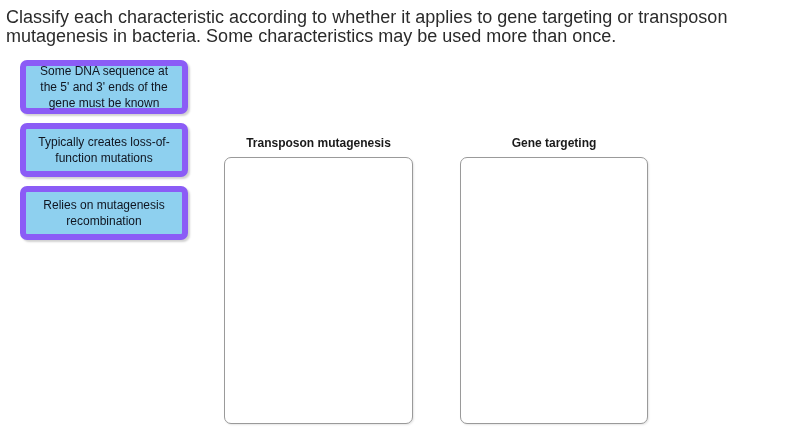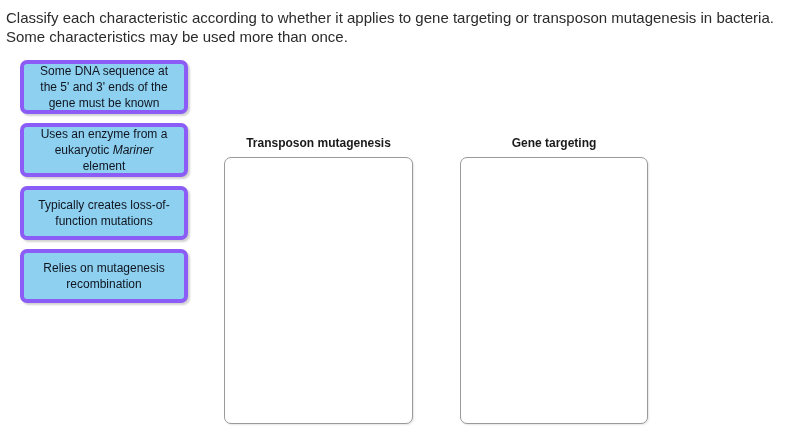--- a/index.html
+++ b/index.html
@@ -14,37 +14,37 @@
     color: #222222;
     overflow: hidden;
     position: relative;
   }
 
   #prompt {
     position: absolute;
     left: 6px;
     top: 8px;
     width: 778px;
-    font-size: 15px;
+    font-size: 18px;
     line-height: 19px;
     color: #2b2b2b;
   }
 
   #cards {
     position: absolute;
     left: 20px;
     top: 60px;
     width: 170px;
   }
 
   .card {
     box-sizing: border-box;
     width: 168px;
     background: #8ed0ef;
-    border: 4px solid #8b5cf6;
+    border: 6px solid #8b5cf6;
     border-radius: 7px;
     color: #101520;
     font-size: 12px;
     line-height: 16px;
     text-align: center;
     display: flex;
     align-items: center;
     justify-content: center;
     padding: 4px 12px;
     margin-bottom: 9px;
@@ -89,23 +89,20 @@
 
 <div id="prompt">Classify each characteristic according to whether it applies to gene targeting or transposon mutagenesis in bacteria. Some characteristics may be used more than once.</div>
 
 <div id="cards">
 
   <div class="card h3">
     <span class="card-text">Some DNA sequence at the 5' and 3' ends of the gene must be known</span>
   </div>
 
 
-  <div class="card h3">
-    <span class="card-text"><span>Uses an enzyme from a eukaryotic </span><em class="italic">Mariner</em><span> element</span></span>
-  </div>
 
   <div class="card h2">
     <span class="card-text">Typically creates loss-of-function mutations</span>
   </div>
 
 
   <div class="card h2">
     <span class="card-text">Relies on mutagenesis recombination</span>
   </div>
 

